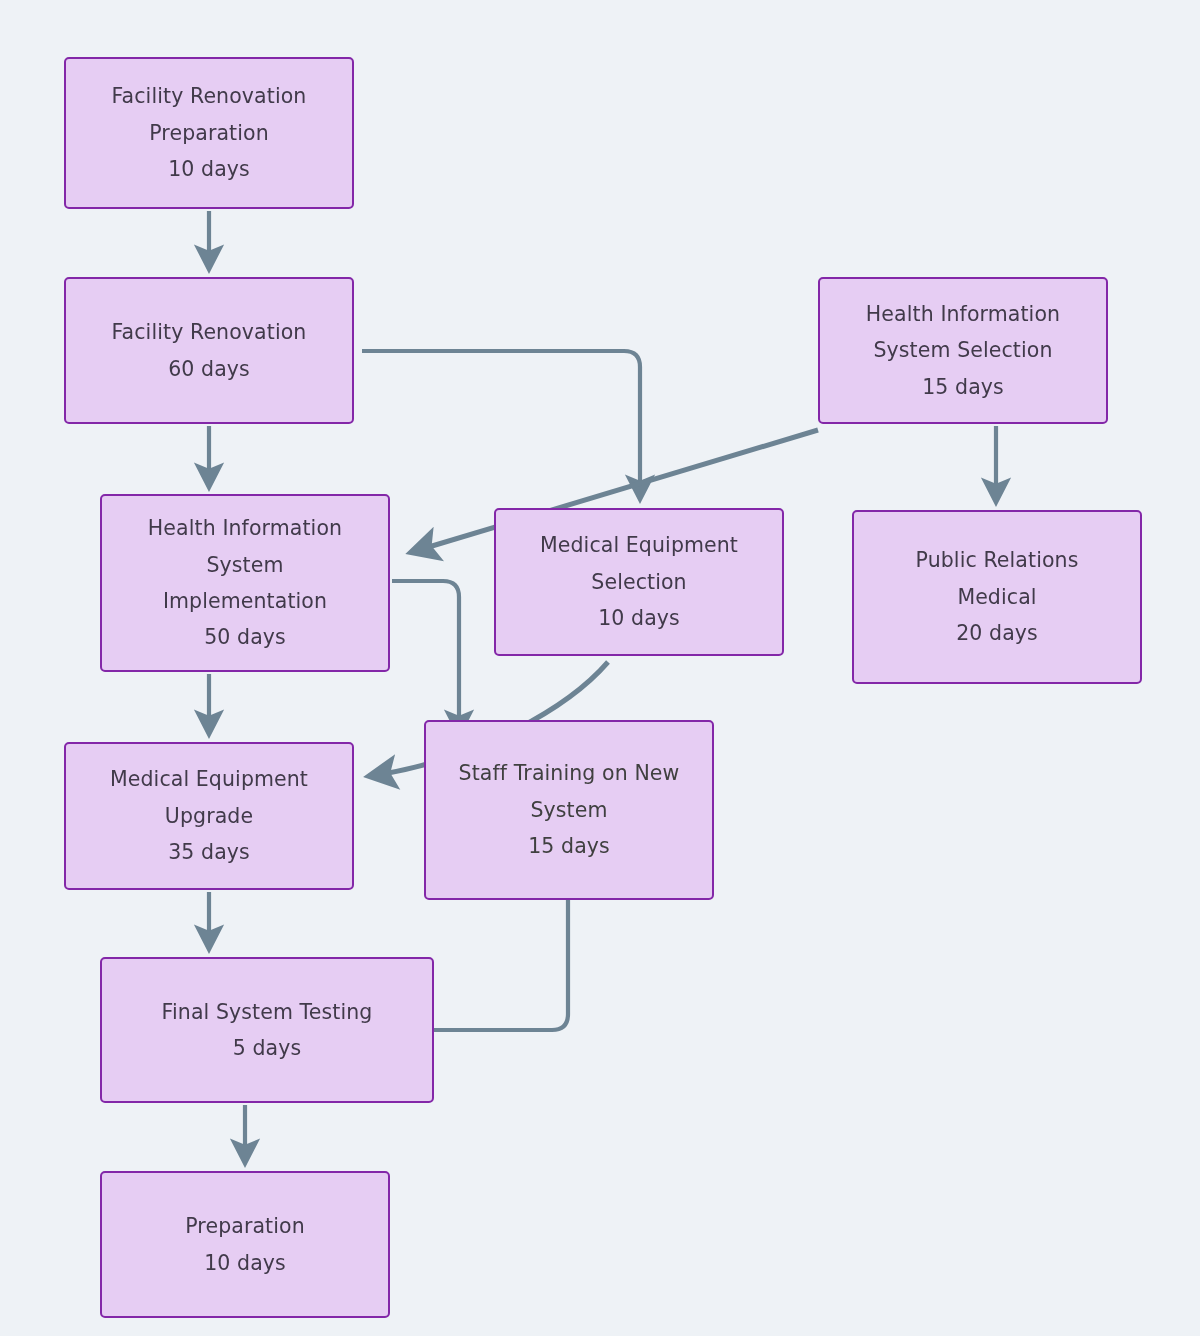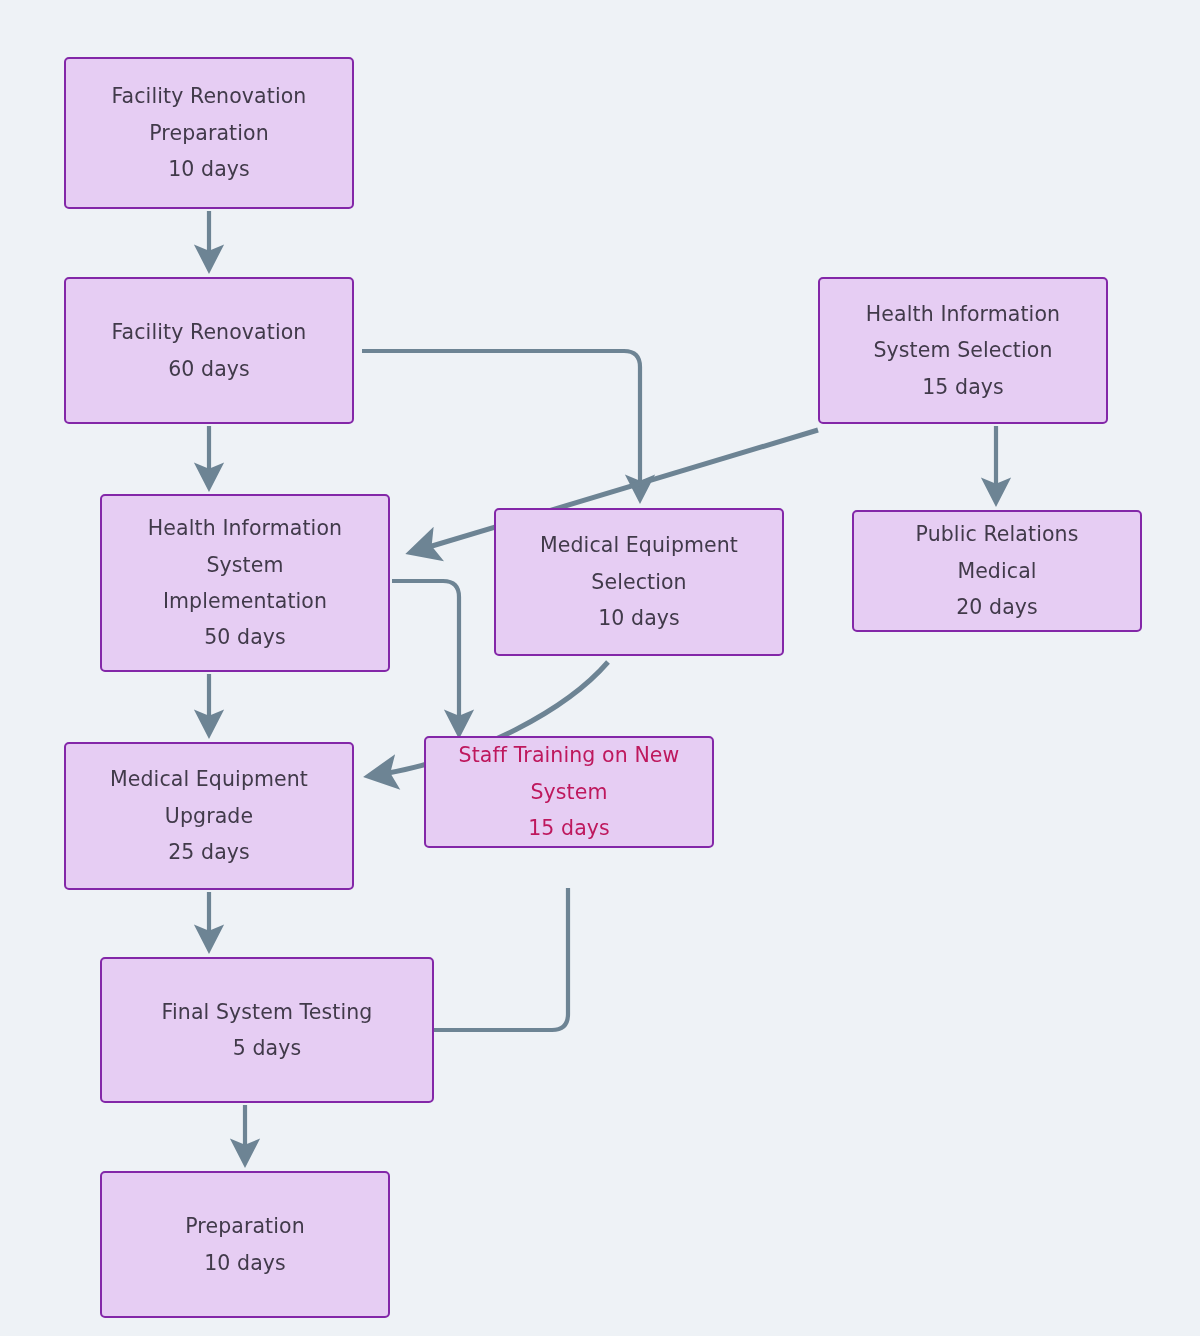--- a/index.html
+++ b/index.html
@@ -115,33 +115,33 @@
     <span class="line">Implementation</span>
     <span class="duration">50 days</span>
   </div>
 
   <div class="node" style="left: 494px; top: 508px; width: 290px; height: 148px; background: rgb(230, 205, 243); border-color: rgb(131, 39, 168); color: rgb(65, 58, 74);">
     <span class="line">Medical Equipment</span>
     <span class="line">Selection</span>
     <span class="duration">10 days</span>
   </div>
 
-  <div class="node" style="left: 852px; top: 510px; width: 290px; height: 122px; background: rgb(230, 205, 243); border-color: rgb(131, 39, 168); color: rgb(65, 58, 74);">
+  <div class="node" style="left: 852px; top: 510px; width: 290px; height: 174px; background: rgb(230, 205, 243); border-color: rgb(131, 39, 168); color: rgb(65, 58, 74);">
     <span class="line">Public Relations</span>
     <span class="line">Medical</span>
     <span class="duration">20 days</span>
   </div>
 
   <div class="node" style="left: 64px; top: 742px; width: 290px; height: 148px; background: rgb(230, 205, 243); border-color: rgb(131, 39, 168); color: rgb(65, 58, 74);">
     <span class="line">Medical Equipment</span>
     <span class="line">Upgrade</span>
-    <span class="duration">25 days</span>
+    <span class="duration">35 days</span>
   </div>
 
-  <div class="node" style="left: 424px; top: 736px; width: 290px; height: 112px; background: rgb(230, 205, 243); border-color: rgb(131, 39, 168); color: #be185d;">
+  <div class="node" style="left: 424px; top: 720px; width: 290px; height: 180px; background: rgb(230, 205, 243); border-color: rgb(131, 39, 168); color: #404040;">
     <span class="line">Staff Training on New</span>
     <span class="line">System</span>
     <span class="duration">15 days</span>
   </div>
 
   <div class="node" style="left: 100px; top: 957px; width: 334px; height: 146px; background: rgb(230, 205, 243); border-color: rgb(131, 39, 168); color: rgb(65, 58, 74);">
     <span class="line">Final System Testing</span>
     <span class="duration">5 days</span>
   </div>
 

